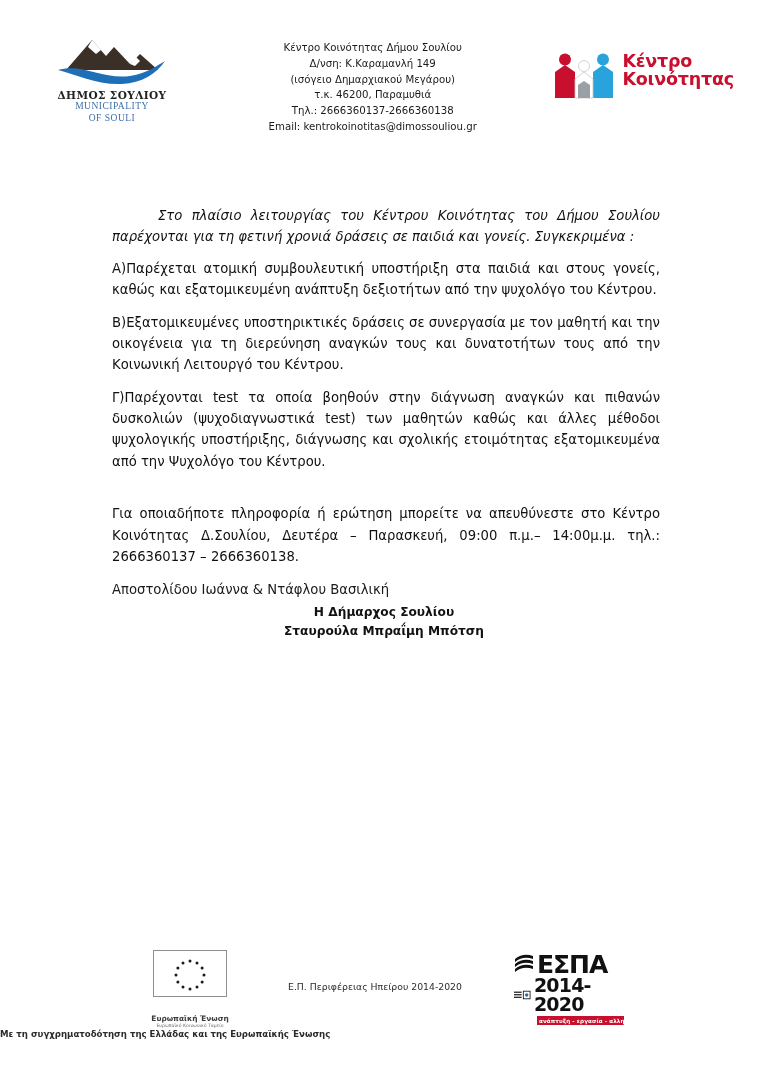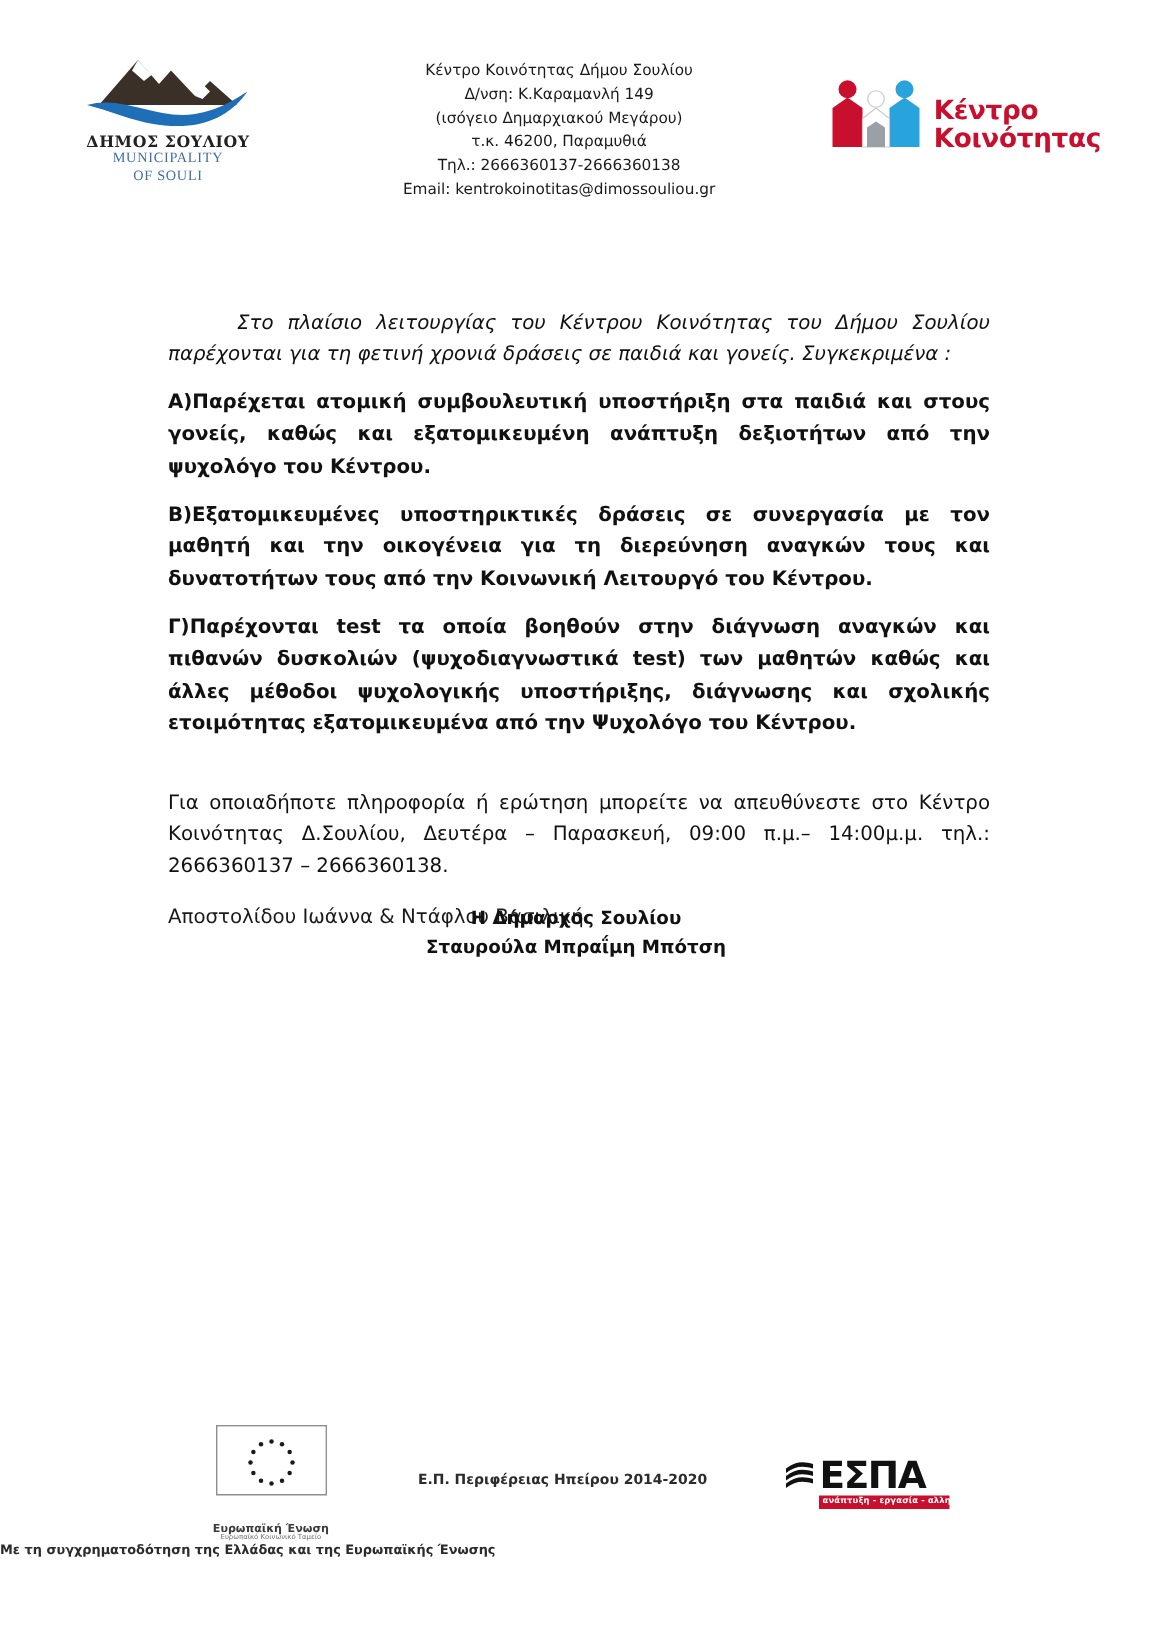--- a/index.html
+++ b/index.html
@@ -79,21 +79,21 @@
     padding-top: 14px;
     max-width: 300px;
     margin: 0 auto;
   }
   .header-contact div { white-space: nowrap; }
 
   
   .kk-logo {
     flex: 0 0 auto;
     display: flex;
-    align-items: flex-end;
+    align-items: flex-start;
     gap: 7px;
     padding-top: 26px;
     padding-right: 2px;
   }
   .kk-mark { width: 62px; height: 50px; display: block; }
   .kk-text {
     font-family: "DejaVu Sans", "Liberation Sans", sans-serif;
     font-weight: bold;
     color: #c8102e;
     font-size: 17.5px;
@@ -115,21 +115,21 @@
     text-align: justify;
     text-justify: inter-word;
     color: #111;
   }
   p.intro {
     text-indent: 46px;
     margin-bottom: 10px;
     font-style: italic;
   }
   p.bold {
-    font-weight: bold;
+    font-weight: normal;
   }
   .block-gap { height: 20px; }
   p.plain-left {
     text-align: justify;
     margin-bottom: 12px;
   }
   p.names {
     margin: 0;
     text-align: left;
     font-size: 13.2px;
@@ -183,21 +183,21 @@
     white-space: nowrap;
   }
   .eu-cap2 {
     font-size: 4.6px;
     color: #6d6d6d;
     line-height: 1.1;
     white-space: nowrap;
   }
   .ep-text {
     font-size: 9.3px;
-    font-weight: bold;
+    font-weight: normal;
     color: #2b2b2b;
     white-space: nowrap;
     padding-bottom: 6px;
   }
   .espa-logo { width: 110px; }
   .espa-top {
     display: flex;
     align-items: flex-end;
     gap: 3px;
   }
@@ -339,20 +339,30 @@
 
       <div class="espa-logo">
         <div class="espa-top">
           <svg class="espa-wave" viewBox="0 0 20 22" xmlns="http://www.w3.org/2000/svg">
             <path d="M1 6 C7 1, 13 1, 19 3 L19 6 C13 4, 7 4, 1 9 Z" fill="#111"></path>
             <path d="M1 11 C7 6, 13 6, 19 8 L19 11 C13 9, 7 9, 1 14 Z" fill="#111"></path>
             <path d="M1 16 C7 11, 13 11, 19 13 L19 16 C13 14, 7 14, 1 19 Z" fill="#111"></path>
           </svg>
           <div class="espa-word">ΕΣΠΑ</div>
         </div>
+        <div class="espa-mid">
+          <svg class="espa-bars" viewBox="0 0 20 14" xmlns="http://www.w3.org/2000/svg">
+            <rect x="0" y="3" width="9" height="1.4" fill="#111"></rect>
+            <rect x="0" y="6" width="9" height="1.4" fill="#111"></rect>
+            <rect x="0" y="9" width="9" height="1.4" fill="#111"></rect>
+            <rect x="11" y="2.5" width="8" height="9" fill="#ffffff" stroke="#111" stroke-width="1"></rect>
+            <circle cx="15" cy="7" r="2" fill="#1f6fb8"></circle>
+          </svg>
+          <div class="espa-years">2014-2020</div>
+        </div>
         <div class="espa-tagline">ανάπτυξη - εργασία - αλληλεγγύη</div>
       </div>
     </div>
 
     <div class="footer-bottom">Με τη συγχρηματοδότηση της Ελλάδας και της Ευρωπαϊκής Ένωσης</div>
   </div>
 
 </div>
 
 </body></html>

